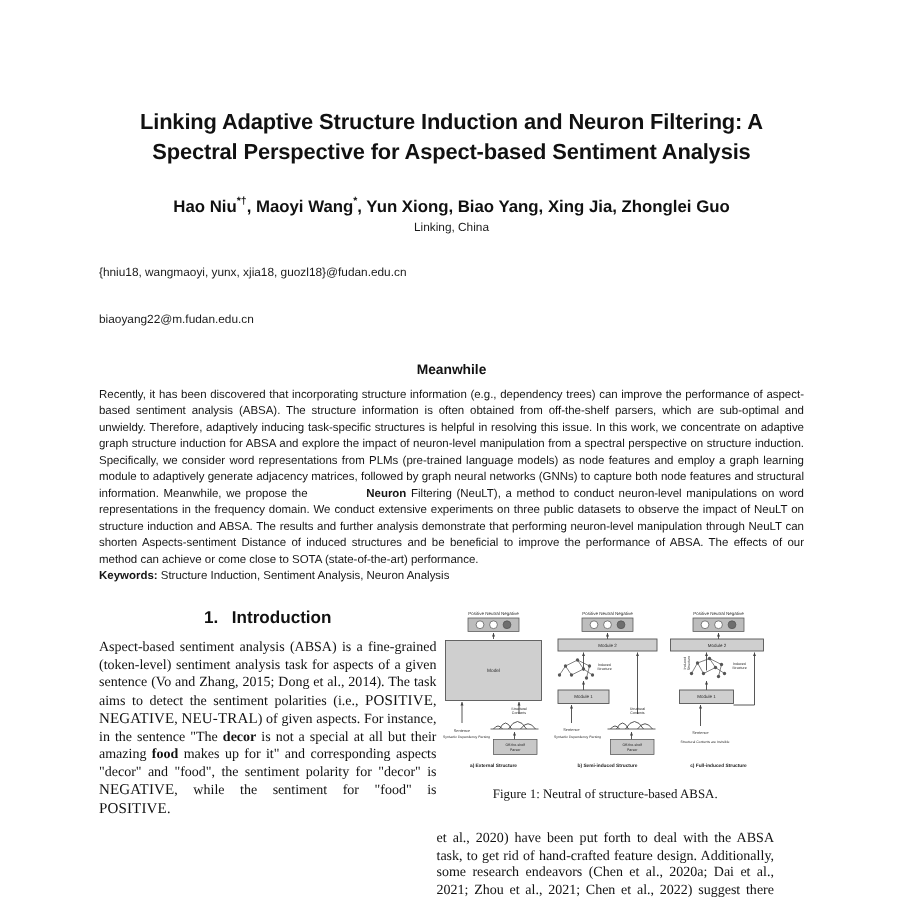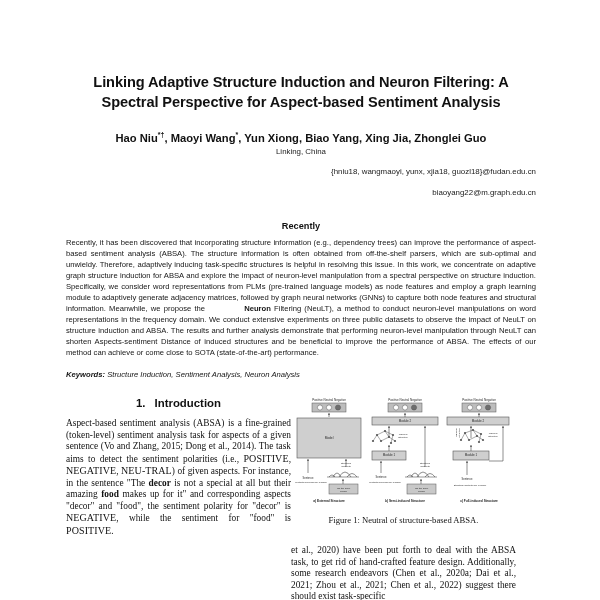--- a/index.html
+++ b/index.html
@@ -60,26 +60,26 @@
   }
   .affil {
     text-align: center;
     font-family: "Liberation Sans", sans-serif;
     font-size: 7.9px;
     line-height: 10.2px;
     color: #1a1a1a;
     margin-top: 2px;
   }
   .emails {
-    text-align: right;
+    text-align: left;
     font-family: "Liberation Sans", sans-serif;
     font-size: 7.9px;
     line-height: 10.4px;
     color: #1a1a1a;
-    margin-top: 10px;
+    margin-top: 20px;
   }
 
   
   .abstract-head {
     margin-top: 23px;
     text-align: center;
     font-family: "Liberation Sans", sans-serif;
     font-weight: bold;
     font-size: 9.2px;
     color: #111111;
@@ -89,26 +89,24 @@
     font-family: "Liberation Sans", sans-serif;
     font-size: 7.65px;
     line-height: 11.0px;
     text-align: justify;
     text-justify: inter-word;
     color: #161616;
   }
   .abstract-body b { font-weight: bold; margin-left: 36px; }
 
   .keywords {
-    margin-top: 11px;
     font-family: "Liberation Sans", sans-serif;
     font-size: 7.65px;
     line-height: 11px;
     color: #161616;
-    font-style: italic;
   }
   .keywords .kw-label { font-weight: bold; }
 
   
   .columns {
     margin-top: 15px;
     display: flex;
     width: 470px;
   }
   .col {
@@ -178,23 +176,23 @@
 <body>
 
 <div class="page">
   <div class="content">
 
     <div class="title">Linking Adaptive Structure Induction and Neuron Filtering: A Spectral Perspective for Aspect-based Sentiment Analysis</div>
 
     <div class="authors">Hao Niu<sup>*†</sup>, Maoyi Wang<sup>*</sup>, Yun Xiong, Biao Yang, Xing Jia, Zhonglei Guo</div>
     <div class="affil">Linking, China</div>
     <div class="emails">{hniu18, wangmaoyi, yunx, xjia18, guozl18}@fudan.edu.cn</div>
-    <div class="emails">biaoyang22@m.graph.edu.cn</div>
-
-    <div class="abstract-head">Recently</div>
+    <div class="emails">biaoyang22@m.fudan.edu.cn</div>
+
+    <div class="abstract-head">Meanwhile</div>
     <div class="abstract-body"><span>Recently, it has been discovered that incorporating structure information (e.g., dependency trees) can improve the performance of aspect-based sentiment analysis (ABSA). The structure information is often obtained from off-the-shelf parsers, which are sub-optimal and unwieldy. Therefore, adaptively inducing task-specific structures is helpful in resolving this issue. In this work, we concentrate on adaptive graph structure induction for ABSA and explore the impact of neuron-level manipulation from a spectral perspective on structure induction. Specifically, we consider word representations from PLMs (pre-trained language models) as node features and employ a graph learning module to adaptively generate adjacency matrices, followed by graph neural networks (GNNs) to capture both node features and structural information. Meanwhile, we propose the </span><b>Neuron</b><span> Filtering (NeuLT), a method to conduct neuron-level manipulations on word representations in the frequency domain. We conduct extensive experiments on three public datasets to observe the impact of NeuLT on structure induction and ABSA. The results and further analysis demonstrate that performing neuron-level manipulation through NeuLT can shorten Aspects-sentiment Distance of induced structures and be beneficial to improve the performance of ABSA. The effects of our method can achieve or come close to SOTA (state-of-the-art) performance.</span></div>
 
     <div class="keywords"><span class="kw-label">Keywords:</span> <span>Structure Induction, Sentiment Analysis, Neuron Analysis</span></div>
 
     <div class="columns">
 
       <div class="col">
         <div class="section-head"><span class="num">1.</span><span>Introduction</span></div>
 
         <p class="para"><span>Aspect-based sentiment analysis (ABSA) is a fine-grained (token-level) sentiment analysis task for aspects of a given sentence (Vo and Zhang, 2015; Dong et al., 2014). The task aims to detect the sentiment polarities (i.e., </span><span class="sc">POSITIVE</span>, <span class="sc">NEGATIVE</span>, <span class="sc">NEU-TRAL</span><span>) of given aspects. For instance, in the sentence "The </span><b>decor</b><span> is not a special at all but their amazing </span><b>food</b><span> makes up for it" and corresponding aspects "decor" and "food", the sentiment polarity for "decor" is </span><span class="sc">NEGATIVE</span><span>, while the sentiment for "food" is </span><span class="sc">POSITIVE</span><span>.</span></p>

